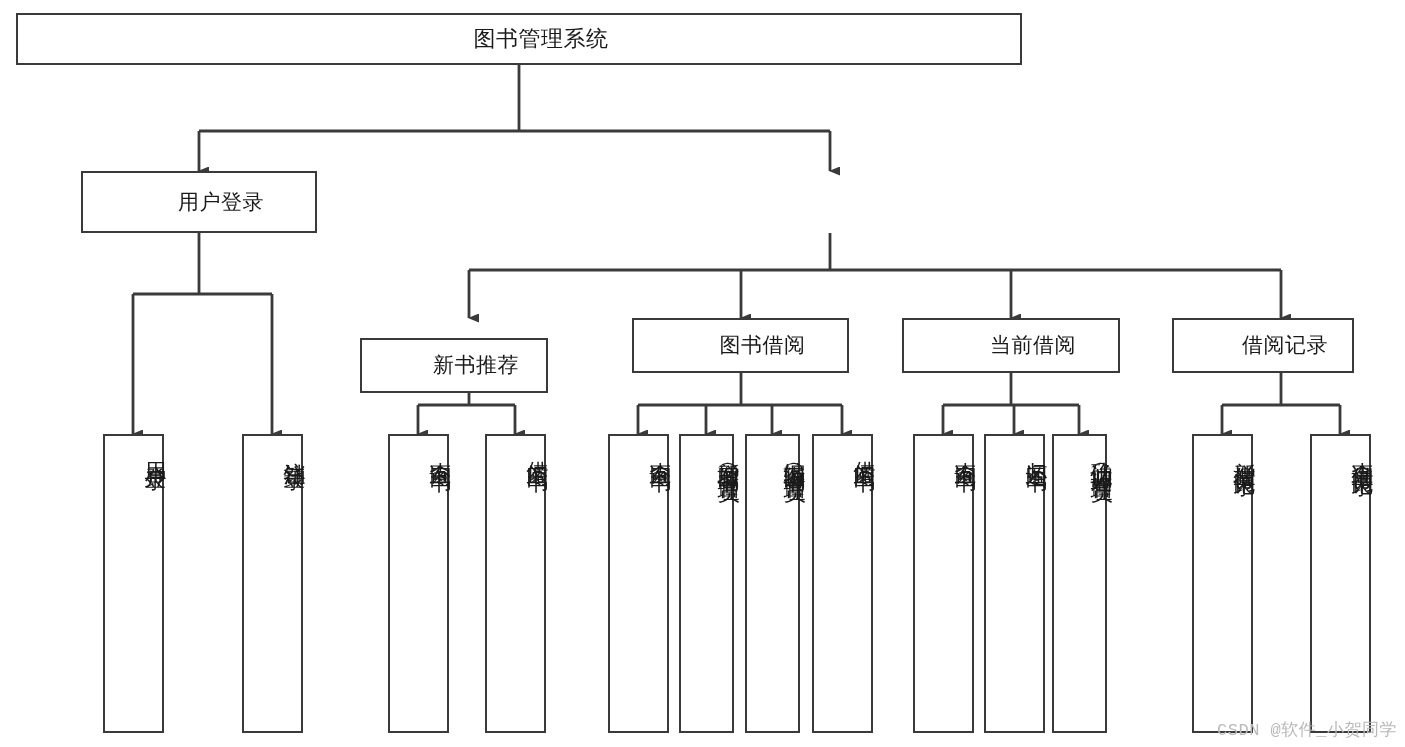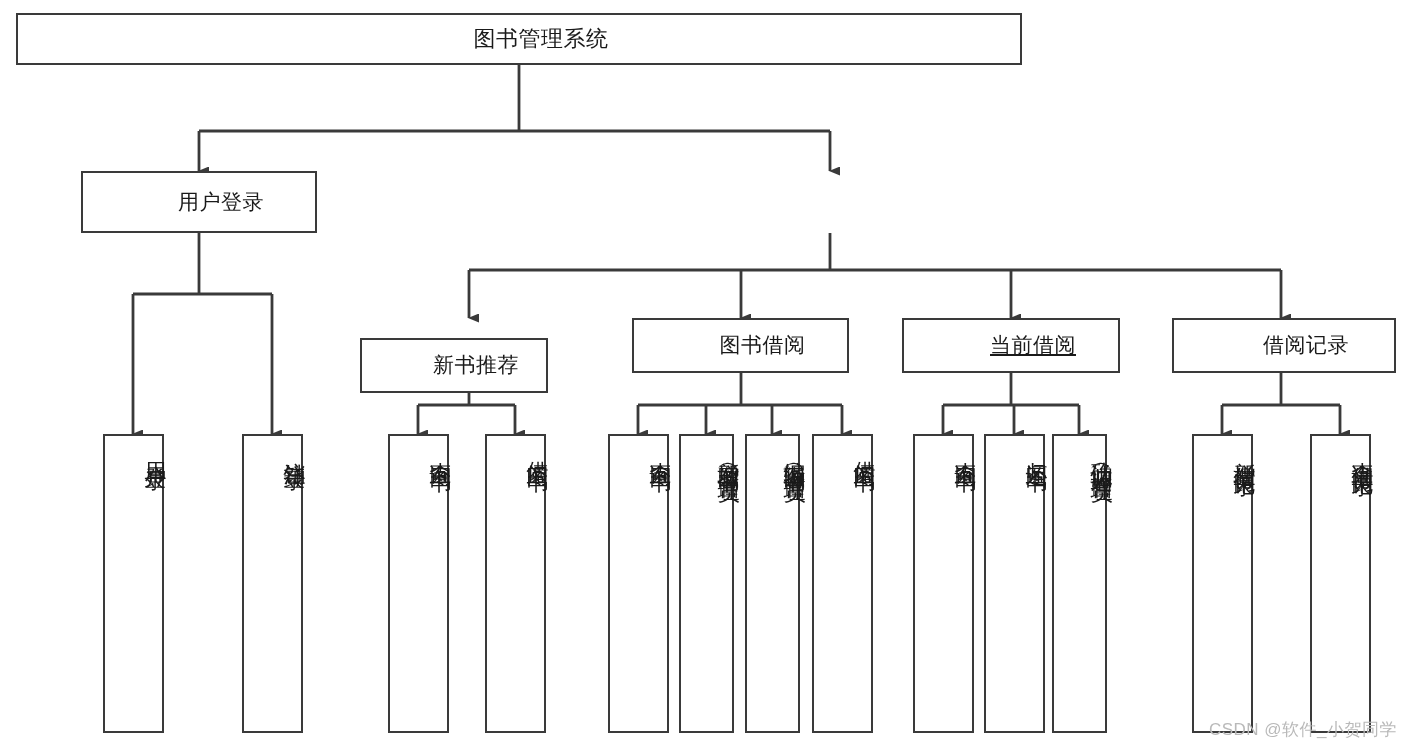--- a/index.html
+++ b/index.html
@@ -70,21 +70,21 @@
   }
   .watermark {
     position: absolute;
     right: 8px;
     bottom: 6px;
     font-size: 17px;
     color: #b9b9b9;
     letter-spacing: 0.5px;
     white-space: nowrap;
     z-index: 5;
-    font-family: Liberation Sans, sans-serif;
+    font-family: Liberation Mono, monospace;
   }
 </style>
 </head>
 <body>
 
 <div id="diagram-root">
 
   <svg id="edge-layer" width="1405" height="747" viewBox="0 0 1405 747" xmlns="http://www.w3.org/2000/svg">
     <defs>
       <marker id="arrowhead" markerWidth="9" markerHeight="11" refX="4.5" refY="10" orient="auto" markerUnits="userSpaceOnUse">
@@ -135,24 +135,24 @@
   <div class="node horiz" id="node-l1-0" style="left: 81px; top: 171px; width: 236px; height: 62px;">
     <span class="node-label">用户登录</span>
   </div>
 
   <div class="node horiz" id="node-l2-0" style="left: 360px; top: 338px; width: 188px; height: 55px;">
     <span class="node-label">新书推荐</span>
   </div>
   <div class="node horiz" id="node-l2-1" style="left: 632px; top: 318px; width: 217px; height: 55px;">
     <span class="node-label">图书借阅</span>
   </div>
-  <div class="node horiz" id="node-l2-2" style="left: 902px; top: 318px; width: 218px; height: 55px; text-decoration: underline;">
+  <div class="node horiz" id="node-l2-2" style="left: 902px; top: 318px; width: 218px; height: 55px;">
     <span class="node-label">当前借阅</span>
   </div>
-  <div class="node horiz" id="node-l2-3" style="left: 1172px; top: 318px; width: 224px; height: 55px;">
+  <div class="node horiz" id="node-l2-3" style="left: 1172px; top: 318px; width: 182px; height: 55px;">
     <span class="node-label">借阅记录</span>
   </div>
 
   <div class="node vert" id="node-leaf-0" style="left: 103px; top: 434px; width: 61px; height: 299px;">
     <span class="node-label">用户登录</span>
   </div>
   <div class="node vert" id="node-leaf-1" style="left: 242px; top: 434px; width: 61px; height: 299px;">
     <span class="node-label">注销登录</span>
   </div>
   <div class="node vert" id="node-leaf-2" style="left: 388px; top: 434px; width: 61px; height: 299px;">

